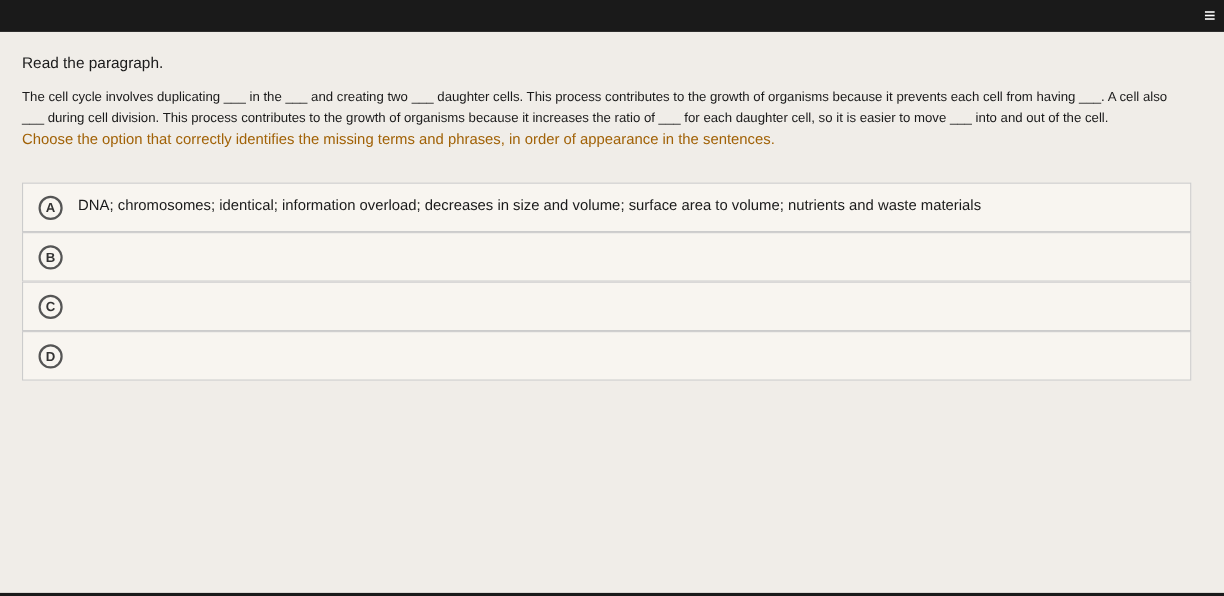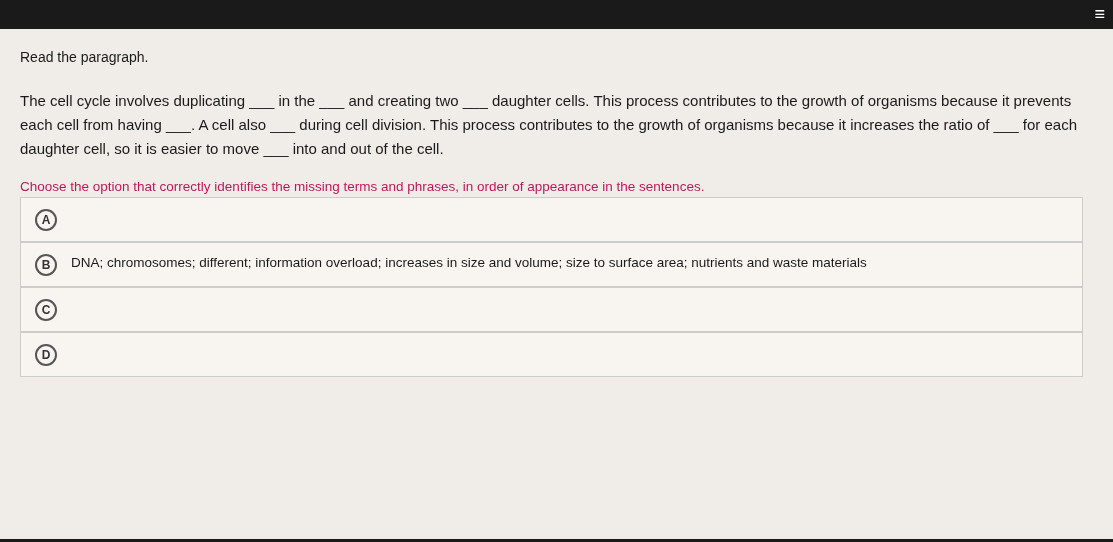--- a/index.html
+++ b/index.html
@@ -42,35 +42,34 @@
     .content-area {
       background-color: #f0ede8;
       margin: 0 0 0 0;
       padding: 20px 30px 20px 20px;
       min-height: 510px;
     }
 
     .read-paragraph-label {
       font-size: 14px;
       color: #1a1a1a;
-      margin-bottom: 24px;
+      margin-bottom: 14px;
       font-weight: normal;
     }
 
     .passage-text {
-      font-size: 15px;
+      font-size: 12px;
       color: #1a1a1a;
       line-height: 1.6;
-      margin-bottom: 16px;
     }
 
     .choose-instruction {
       font-size: 13.5px;
-      color: #be185d;
-      margin-bottom: 0;
+      color: #a16207;
+      margin-bottom: 28px;
       line-height: 1.5;
     }
 
     .options-container {
       display: flex;
       flex-direction: column;
       gap: 0;
     }
 
     .option-row {
@@ -112,24 +111,24 @@
     <span class="menu-icon">≡</span>
   </div>
   <div class="content-area">
     <div class="read-paragraph-label">Read the paragraph.</div>
     <div class="passage-text">The cell cycle involves duplicating ___ in the ___ and creating two ___ daughter cells.  This process contributes to the growth of organisms because it prevents each cell from having ___. A cell also ___ during cell division.  This process contributes to the growth of organisms because it increases the ratio of ___ for each daughter cell, so it is easier to move ___ into and out of the cell.</div>
     <div class="choose-instruction">Choose the option that correctly identifies the missing terms and phrases, in order of appearance in the sentences.</div>
     <div class="options-container">
 
     <div class="option-row">
           <div class="option-circle">A</div>
+          <div class="option-text">DNA; chromosomes; identical; information overload; decreases in size and volume; surface area to volume; nutrients and waste materials</div>
         </div>
         <div class="option-row">
           <div class="option-circle">B</div>
-          <div class="option-text">DNA; chromosomes; different; information overload;  increases in size and volume; size to surface area; nutrients and waste materials</div>
         </div>
         <div class="option-row">
           <div class="option-circle">C</div>
         </div>
         <div class="option-row">
           <div class="option-circle">D</div>
         </div>
       </div>
   </div>
 </div>

